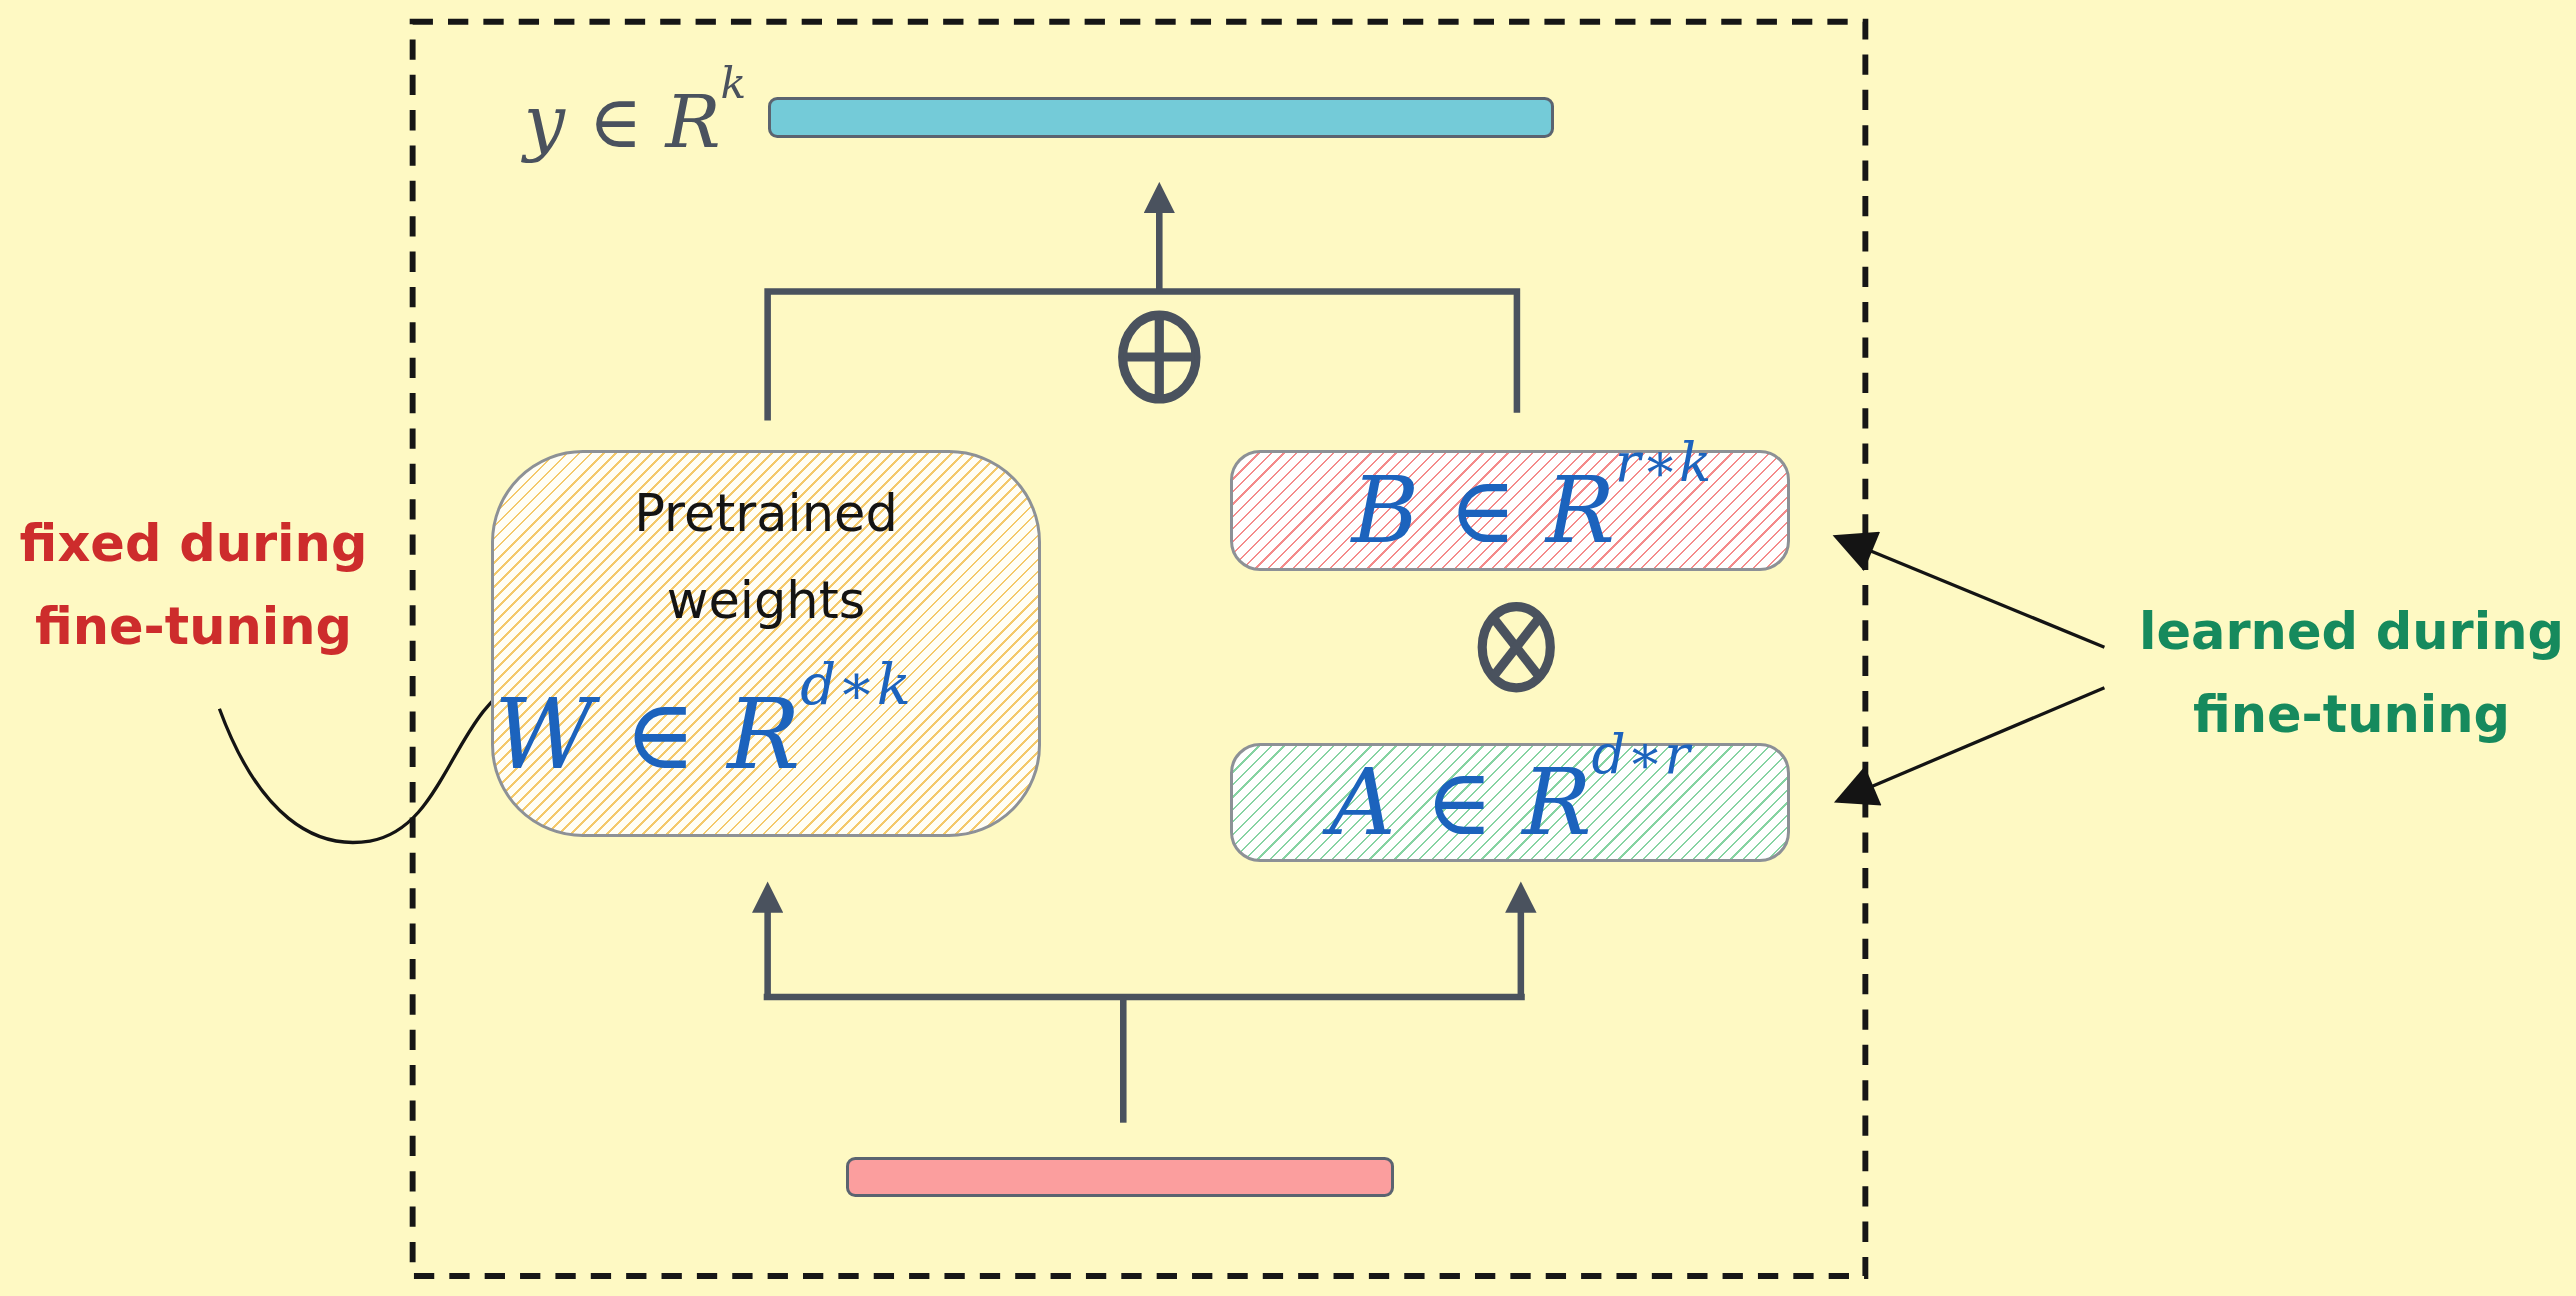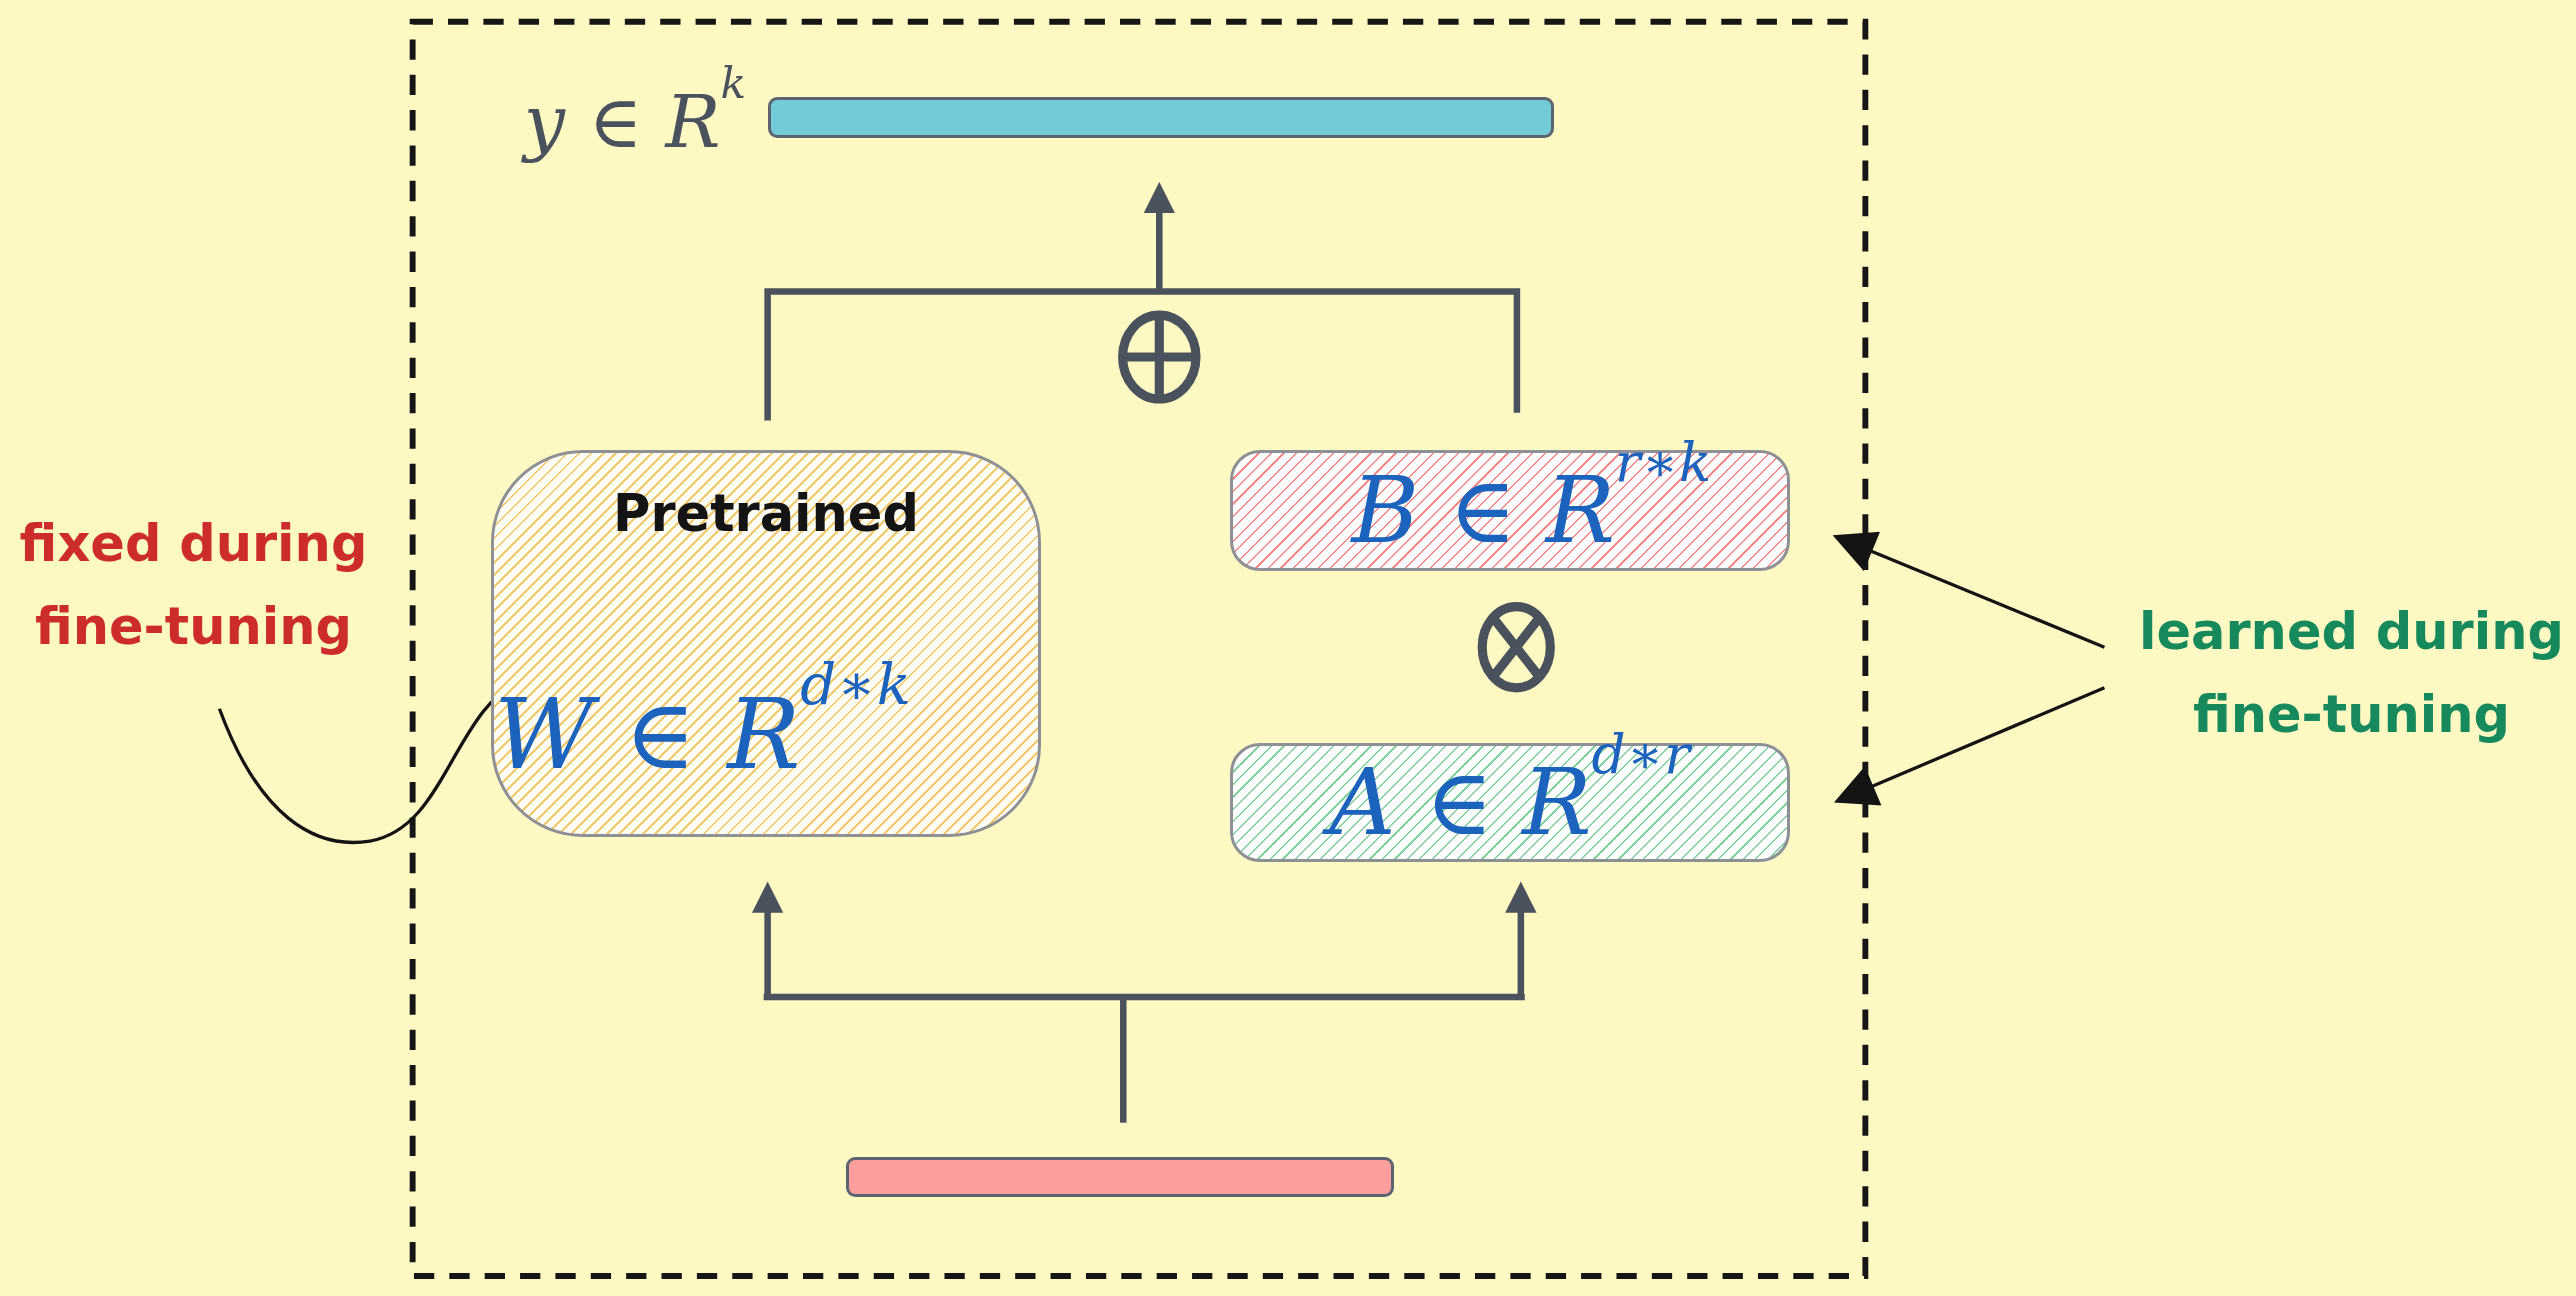--- a/index.html
+++ b/index.html
@@ -82,21 +82,21 @@
     font-style:italic;
     color:var(--blue);
     line-height:1;
     white-space:nowrap;
   }
   .pretrained-title{
     position:absolute;
     left:0;right:0;
     color:#141414;
     font-size:51px;
-    font-weight:700;
+    font-weight:400;
     text-align:center;
     line-height:1;
     white-space:nowrap;
   }
   .annotation{
     position:absolute;
     font-size:51px;
     font-weight:700;
     text-align:center;
     line-height:1.62;
@@ -146,20 +146,21 @@
 
     <line class="annot-line" x1="3213" y1="988" x2="2810" y2="822" marker-end="url(#ahBlack)"></line>
     <line class="annot-line" x1="3213" y1="1050" x2="2812" y2="1220" marker-end="url(#ahBlack)"></line>
   </svg>
 
   <div class="mathlabel" style="left:452px;top:85px;width:295px;font-size:73px;"><span>y ∈ R</span><sup>k</sup></div>
   <div class="bar" style="left:768px;top:97px;width:786px;height:41px;background:var(--teal-bar);"></div>
 
   <div class="matrix-box hatch-yellow-bg" style="left:491px;top:450px;width:550px;height:387px;border-radius:92px;">
     <div class="pretrained-title" style="top:35px;">Pretrained</div>
+    <div class="pretrained-title" style="top:122px;">weights</div>
     <div class="formula" style="position:absolute;left:0;right:0;top:233px;text-align:left;font-size:97px;"><span>W ∈ R</span><sup>d∗k</sup></div>
   </div>
 
   <div class="matrix-box hatch-pink-bg" style="left:1230px;top:450px;width:560px;height:121px;border-radius:30px;">
     <div class="formula" style="font-size:92px;margin-left:44px;"><span>B ∈ R</span><sup>r∗k</sup></div>
   </div>
 
   <div class="matrix-box hatch-green-bg" style="left:1230px;top:727px;width:560px;height:119px;border-radius:30px;margin-top:16px;">
     <div class="formula" style="font-size:92px;"><span>A ∈ R</span><sup>d∗r</sup></div>
   </div>

